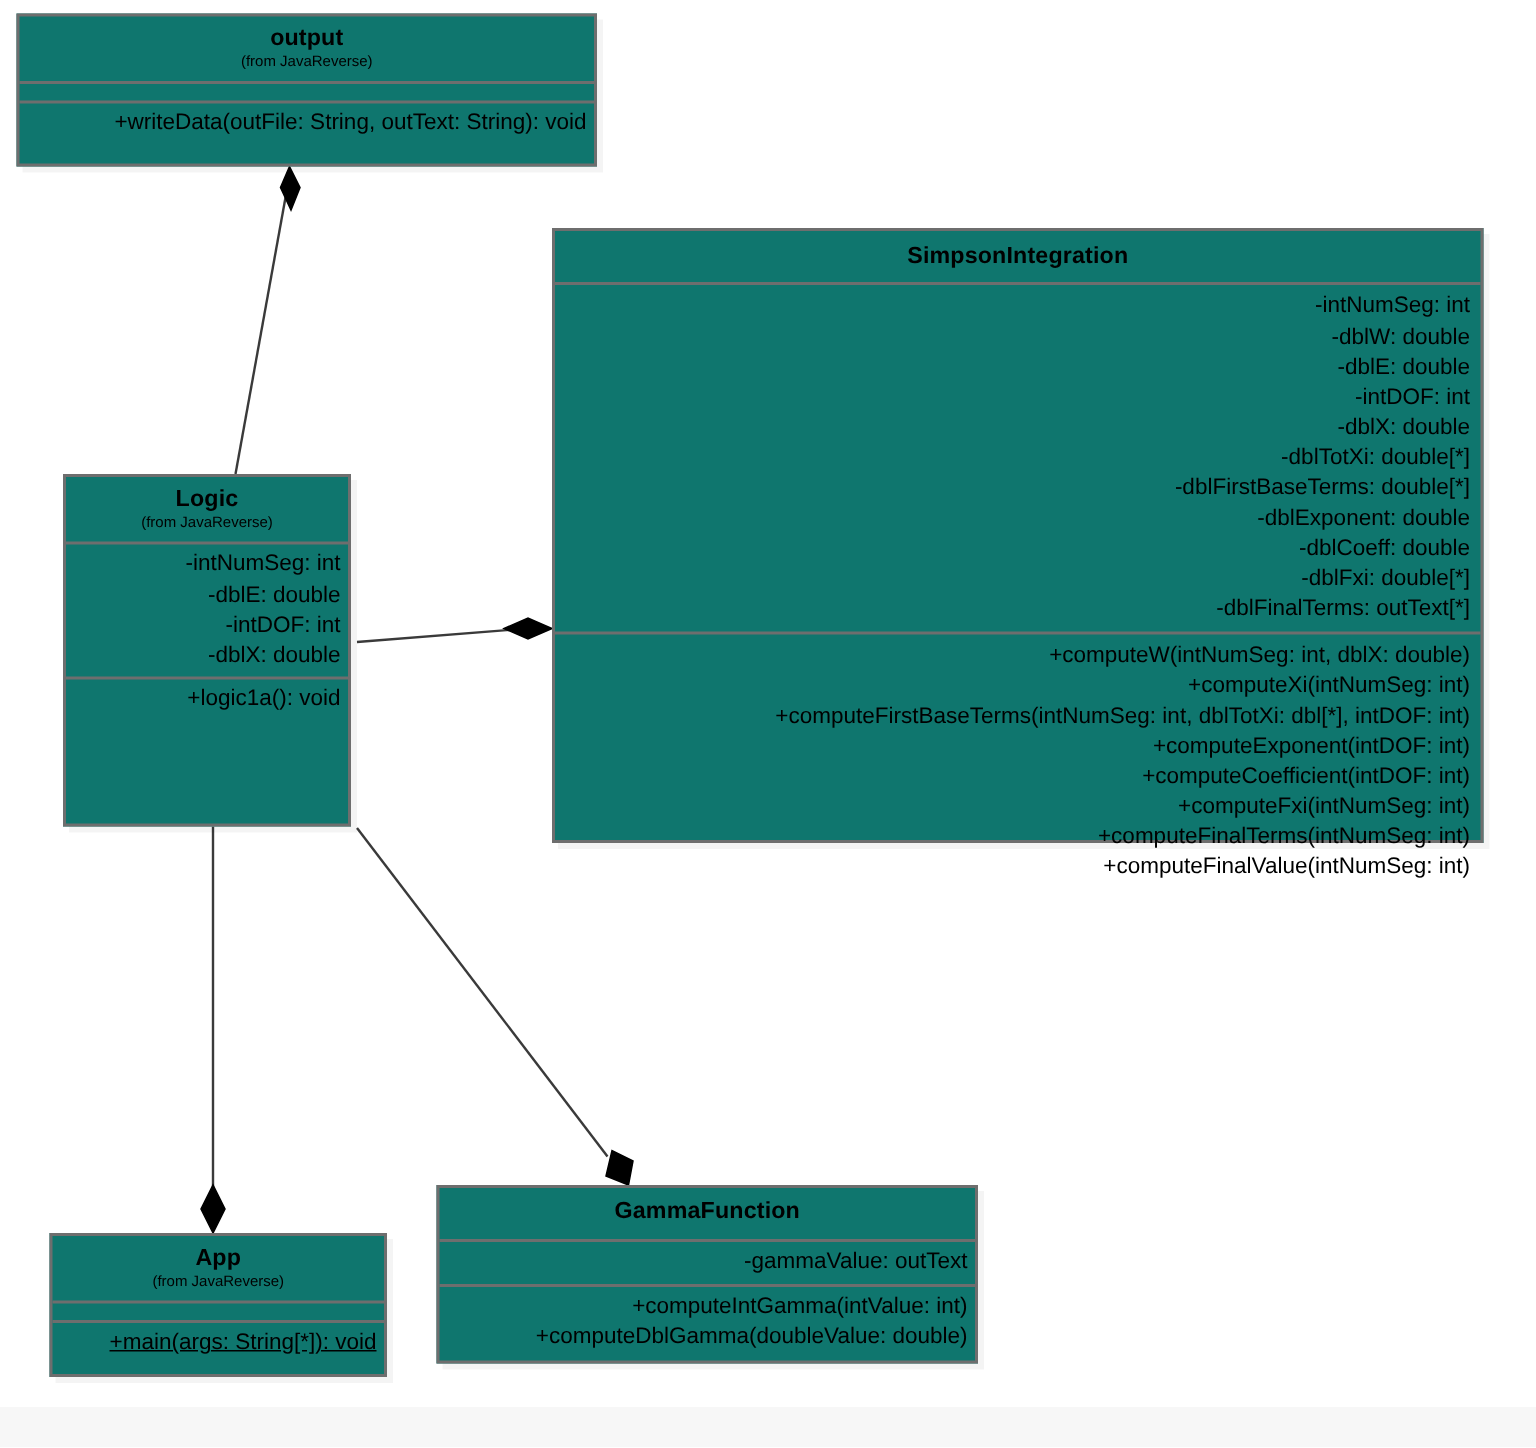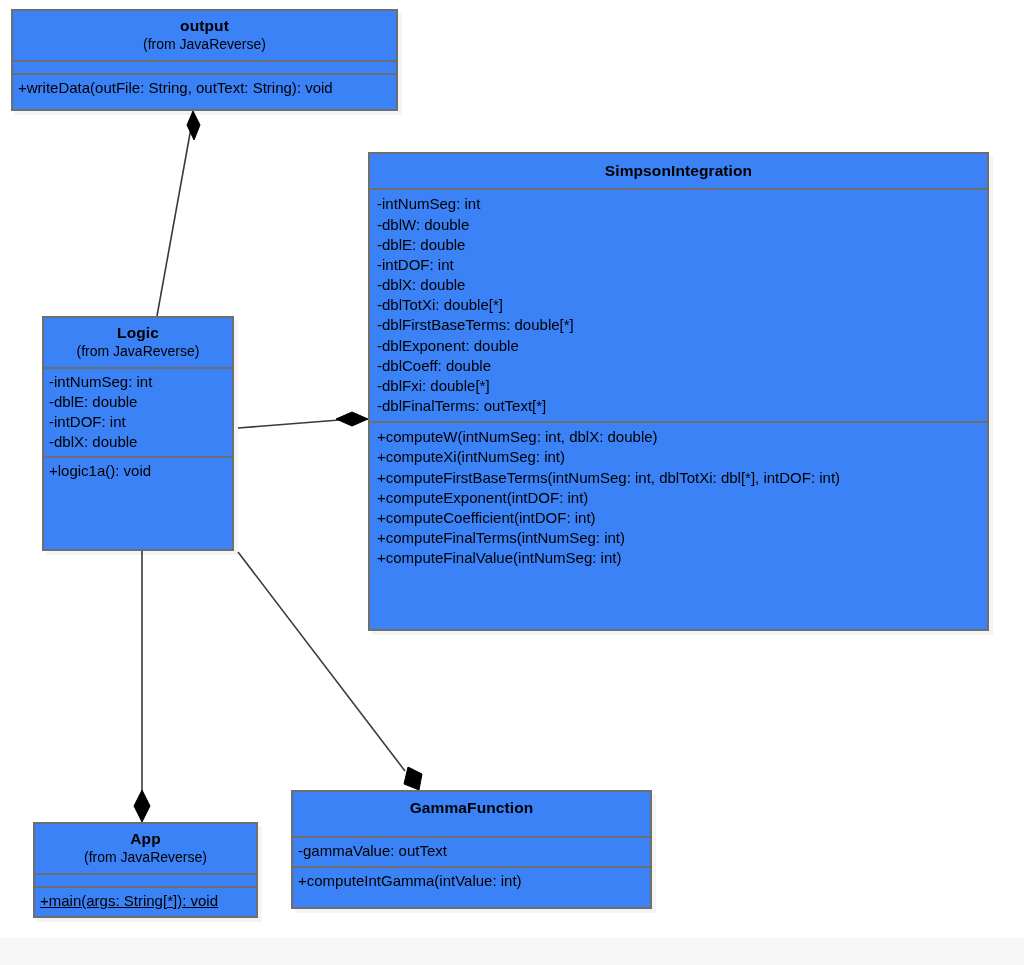--- a/index.html
+++ b/index.html
@@ -30,77 +30,78 @@
     position: absolute;
     left: 0;
     top: 0;
     width: 1024px;
     height: 965px;
     pointer-events: none;
   }
 
   .uml-class {
     position: absolute;
-    background: #3b82f6;
+    background: #0f766e;
     border: 2px solid #6e6e6e;
     box-sizing: border-box;
     box-shadow: 4px 4px 0 rgba(0,0,0,0.045);
     z-index: 2;
   }
   .cls-header {
     text-align: center;
     padding: 5px 4px 6px 4px;
     border-bottom: 2px solid #6e6e6e;
     box-sizing: border-box;
   }
   .cls-name {
     font-weight: bold;
     font-size: 15.5px;
     color: #000;
     line-height: 1.25;
     letter-spacing: 0.1px;
   }
   .cls-pkg {
-    font-size: 14px;
+    font-size: 10px;
     color: #000;
     line-height: 1.3;
   }
   .cls-compartment {
     border-bottom: 2px solid #6e6e6e;
     box-sizing: border-box;
     padding: 3px 5px 4px 5px;
+    text-align: right;
   }
   .cls-compartment.last {
     border-bottom: none;
   }
   .cls-compartment.empty {
     padding: 0;
     height: 13px;
   }
   .member {
     font-size: 15px;
     color: #000;
     line-height: 1.345;
     white-space: nowrap;
   }
   .member.static-member {
     text-decoration: underline;
   }
 
   
   #class-output   { left: 11px;  top: 9px;   width: 387px; height: 102px; }
-  #class-simpson  { left: 368px; top: 152px; width: 621px; height: 479px; }
+  #class-simpson  { left: 368px; top: 152px; width: 621px; height: 410px; }
   #class-logic    { left: 42px;  top: 316px; width: 192px; height: 235px; }
   #class-gamma    { left: 291px; top: 790px; width: 361px; height: 119px; }
   #class-app      { left: 33px;  top: 822px; width: 225px; height: 96px; }
 
   #class-simpson .cls-header { padding-top: 7px; padding-bottom: 8px; }
   #class-simpson .cls-compartment { padding: 4px 7px 5px 7px; }
   #class-simpson .member { line-height: 1.345; }
-  #class-gamma .cls-header { padding-top: 6px; padding-bottom: 19px; }
+  #class-gamma .cls-header { padding-top: 6px; padding-bottom: 9px; }
 </style>
 </head>
 <body>
 
 <div id="canvas">
 
   <div id="bottom-band"></div>
 
   <svg id="edges-layer" width="1024" height="965" viewBox="0 0 1024 965">
 
@@ -152,20 +153,21 @@
       <div class="member">-dblCoeff: double</div>
       <div class="member">-dblFxi: double[*]</div>
       <div class="member">-dblFinalTerms: outText[*]</div>
     </div>
     <div class="cls-compartment last">
       <div class="member">+computeW(intNumSeg: int, dblX: double)</div>
       <div class="member">+computeXi(intNumSeg: int)</div>
       <div class="member">+computeFirstBaseTerms(intNumSeg: int, dblTotXi: dbl[*], intDOF: int)</div>
       <div class="member">+computeExponent(intDOF: int)</div>
       <div class="member">+computeCoefficient(intDOF: int)</div>
+      <div class="member">+computeFxi(intNumSeg: int)</div>
       <div class="member">+computeFinalTerms(intNumSeg: int)</div>
       <div class="member">+computeFinalValue(intNumSeg: int)</div>
     </div>
   </div>
 
   <div class="uml-class" id="class-logic">
     <div class="cls-header">
       <div class="cls-name">Logic</div>
       <div class="cls-pkg">(from JavaReverse)</div>
     </div>
@@ -182,20 +184,21 @@
 
   <div class="uml-class" id="class-gamma">
     <div class="cls-header">
       <div class="cls-name">GammaFunction</div>
     </div>
     <div class="cls-compartment">
       <div class="member">-gammaValue: outText</div>
     </div>
     <div class="cls-compartment last">
       <div class="member">+computeIntGamma(intValue: int)</div>
+      <div class="member">+computeDblGamma(doubleValue: double)</div>
     </div>
   </div>
 
   <div class="uml-class" id="class-app">
     <div class="cls-header">
       <div class="cls-name">App</div>
       <div class="cls-pkg">(from JavaReverse)</div>
     </div>
     <div class="cls-compartment empty"></div>
     <div class="cls-compartment last">

